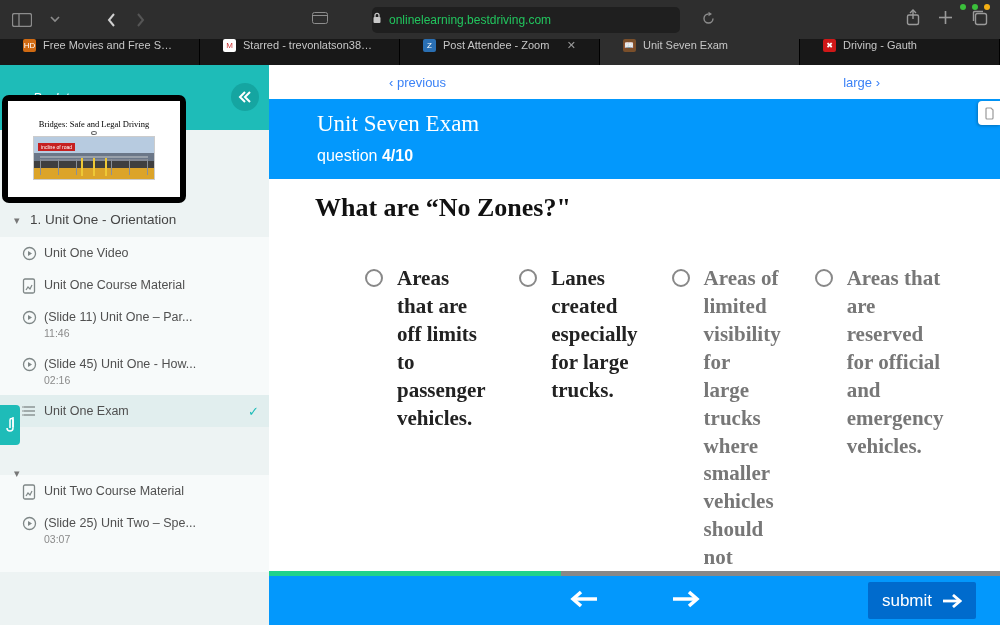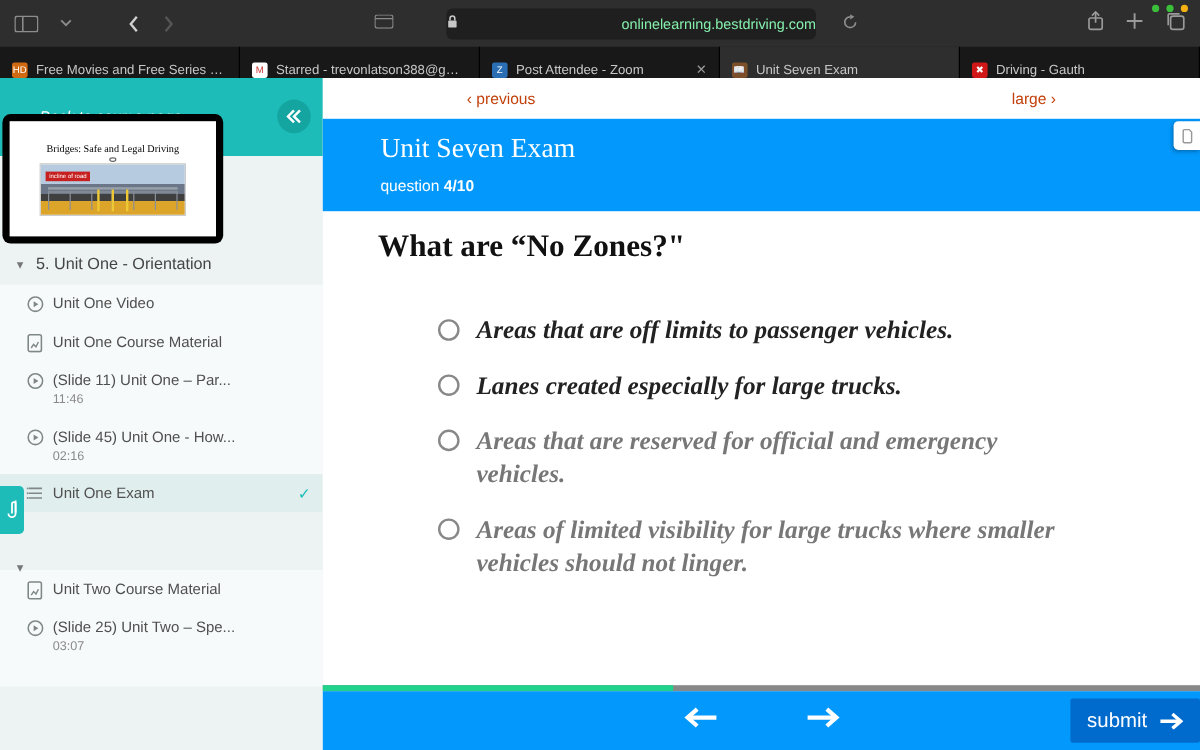--- a/index.html
+++ b/index.html
@@ -6,27 +6,27 @@
   html, body { width: 1000px; height: 625px; overflow: hidden; font-family: Verdana, Geneva, sans-serif; background:#000; }
   
   .chrome { width:100%; height:65px; background:#2e2e2e; display:flex; flex-direction:column; position:relative; }
   .chrome-top { height:39px; display:flex; align-items:center; padding:0 12px; position:relative; }
   .traffic-dots { position:absolute; right:10px; top:4px; display:flex; gap:6px; }
   .dot { width:6px; height:6px; border-radius:50%; }
   .dot.g { background:#3bbf3b; } .dot.y { background:#f5b014; }
   .nav-group { display:flex; align-items:center; gap:18px; color:#7e7e7e; }
   .nav-icon svg { display:block; }
   .addr-wrap { flex:1; display:flex; justify-content:center; }
-  .addr-bar { width:308px; height:26px; background:#1f1f1f; border-radius:5px; display:flex; align-items:center; justify-content:space-between; gap:7px; color:#86efac; font-size:12px; position:relative; }
+  .addr-bar { width:308px; height:26px; background:#1f1f1f; border-radius:5px; display:flex; align-items:center; justify-content:flex-start; gap:7px; color:#22c55e; font-size:12px; position:relative; }
   .addr-bar .lock { color:#c8c8c8; }
   .addr-bar .reload { position:absolute; right:-36px; color:#8d8d8d; }
   .addr-bar .mini-left { position:absolute; left:-60px; color:#8d8d8d; }
   .right-icons { display:flex; align-items:center; gap:18px; color:#9a9a9a; }
   .chrome-tabs { height:26px; display:flex; background:#181818; }
-  .btab { flex:1; display:flex; align-items:flex-end; gap:7px; padding:0 10px; color:#c7c7c7; font-size:11px; border-right:1px solid #000; min-width:0; position:relative; }
+  .btab { flex:1; display:flex; align-items:flex-start; gap:7px; padding:0 23px; color:#c7c7c7; font-size:11px; border-right:1px solid #000; min-width:0; position:relative; }
   .btab.active { background:#2e2e2e; }
   .btab .lbl { white-space:nowrap; overflow:hidden; text-overflow:ellipsis; }
   .btab .fav { width:13px; height:13px; border-radius:2px; display:flex; align-items:center; justify-content:center; font-size:8px; color:#fff; flex:none; }
   .btab .close { margin-left:auto; color:#9a9a9a; }
   
   .page { width:100%; height:560px; display:flex; background:#fff; position:relative; }
   .attach-tab { position:absolute; top:36px; right:0; width:22px; height:24px; background:#fff; border-radius:4px 0 0 4px; box-shadow:-1px 1px 3px rgba(0,0,0,0.25); color:#888; display:flex; align-items:center; justify-content:center; z-index:10;}
   
   .sidebar { width:269px; height:100%; background:#edf3f3; display:flex; flex-direction:column; position:relative; overflow:hidden; }
   .side-head { height:65px; background:#1ebcb8; color:#fff; display:flex; align-items:center; padding:0 14px; position:relative; }
@@ -48,35 +48,35 @@
   .items { background:#f7fafa; }
   .item { display:flex; align-items:flex-start; gap:10px; padding:9px 12px 9px 44px; font-size:12.5px; color:#505050; position:relative; }
   .item .iico { position:absolute; left:22px; top:9px; color:#7f8787; }
   .item .sub { font-size:10.5px; color:#8a8a8a; margin-top:3px; }
   .item .lbl { white-space:nowrap; overflow:hidden; text-overflow:ellipsis; max-width:170px; }
   .item.active { background:#e1eeee; }
   .item .check { position:absolute; right:10px; top:9px; color:#1ebcb8; font-size:13px; }
   .clip-left { position:absolute; left:0; top:340px; width:20px; height:40px; background:#1ebcb8; border-radius:0 4px 4px 0; display:flex; align-items:center; justify-content:center; color:#fff; z-index:6; }
   
   .main { flex:1; display:flex; flex-direction:column; position:relative; }
-  .topnav { height:34px; display:flex; align-items:center; justify-content:space-between; padding:0 120px; font-size:13px; color:#c2410c; }
+  .topnav { height:34px; display:flex; align-items:center; justify-content:space-between; padding:0 120px; font-size:13px; color:#3b82f6; }
   .banner { background:#0398fc; color:#fff; padding:12px 24px 14px 48px; }
   .banner h1 { font-family:Verdana; font-weight:400; font-size:23px; }
-  .banner .q { font-size:13px; margin-top:10px; }
+  .banner .q { font-size:16px; margin-top:10px; }
   .banner .q b { font-weight:700; }
   .content { flex:1; padding:14px 22px 0 46px; overflow:hidden; }
   .qtext { font-family:Georgia, 'Times New Roman', serif; font-weight:700; font-size:26px; color:#111; margin-bottom:42px; }
-  .opts { display:flex; flex-direction:column; gap:18px; padding-left:50px; max-width:590px;font-style:italic; }
+  .opts { display:flex; flex-direction:row; gap:34px; padding-left:50px; max-width:590px; }
   .opt { display:flex; align-items:flex-start; gap:14px; }
   .radio { width:18px; height:18px; border:2px solid #888; border-radius:50%; margin-top:4px; flex:none; }
   .opt .otxt { font-family:Georgia, 'Times New Roman', serif; font-weight:700; font-size:21px; color:#222; line-height:1.33; }
   .opt.dim .otxt { color:#777; }
   .botbar { height:49px; background:#0398fc; display:flex; align-items:center; justify-content:center; gap:72px; position:relative; }
   .botbar .arrow { color:#fff; }
-  .submit { position:absolute; right:0; top:6px; height:37px; background:#006bcd; color:#fff; padding:0 14px; display:flex; align-items:center; gap:10px; font-size:17px; border-radius:2px; }
+  .submit { position:absolute; right:24px; top:6px; height:37px; background:#006bcd; color:#fff; padding:0 14px; display:flex; align-items:center; gap:10px; font-size:17px; border-radius:2px; }
   .progress { height:5px; background:#888; display:flex; }
   .progress .done { background:#20d28c; width:40%; height:100%; }
 </style>
 </head>
 <body>
 
 <div class="chrome">
   <div class="chrome-top">
     <div class="nav-group">
       <span class="nav-icon">
@@ -220,21 +220,21 @@
     <div class="clip-left">
       <svg width="12" height="20">
           <path d="M6 2v11a3 3 0 0 1-6 0" fill="none" stroke="#fff" stroke-width="1.5" transform="translate(3,0)"></path>
           <path d="M3 13V5a1.5 1.5 0 0 1 3 0v7" fill="none" stroke="#fff" stroke-width="1.5" transform="translate(3,0)"></path>
         </svg>
     </div>
 
     <div class="sidebody">
       <div class="unit-header">
         <span class="caret">▾</span>
-        <span>5. Unit One - Orientation</span>
+        <span>1. Unit One - Orientation</span>
       </div>
       <div class="items" id="u1items">
           <div class="item">
             <span class="iico"><svg width="15" height="15">
                 <circle cx="7.5" cy="7.5" r="6" fill="none" stroke="#7f8787" stroke-width="1.3"></circle>
                 <path d="M6 5l4 2.5L6 10z" fill="#7f8787"></path>
               </svg></span>
       <div>
               <div class="lbl">Unit One Video</div>
       </div>
@@ -339,25 +339,25 @@
           <div class="opt">
             <span class="radio"></span>
   <span class="otxt">Areas that are off limits to passenger vehicles.</span>
           </div>
           <div class="opt">
             <span class="radio"></span>
   <span class="otxt">Lanes created especially for large trucks.</span>
           </div>
           <div class="opt dim">
             <span class="radio"></span>
-  <span class="otxt">Areas that are reserved for official and emergency vehicles.</span>
+  <span class="otxt">Areas of limited visibility for large trucks where smaller vehicles should not linger.</span>
           </div>
           <div class="opt dim">
             <span class="radio"></span>
-  <span class="otxt">Areas of limited visibility for large trucks where smaller vehicles should not linger.</span>
+  <span class="otxt">Areas that are reserved for official and emergency vehicles.</span>
           </div>
         </div>
     </div>
 
     <div class="progress">
         <div class="done"></div>
       </div>
     <div class="botbar">
       <span class="arrow">
         <svg width="30" height="20">

